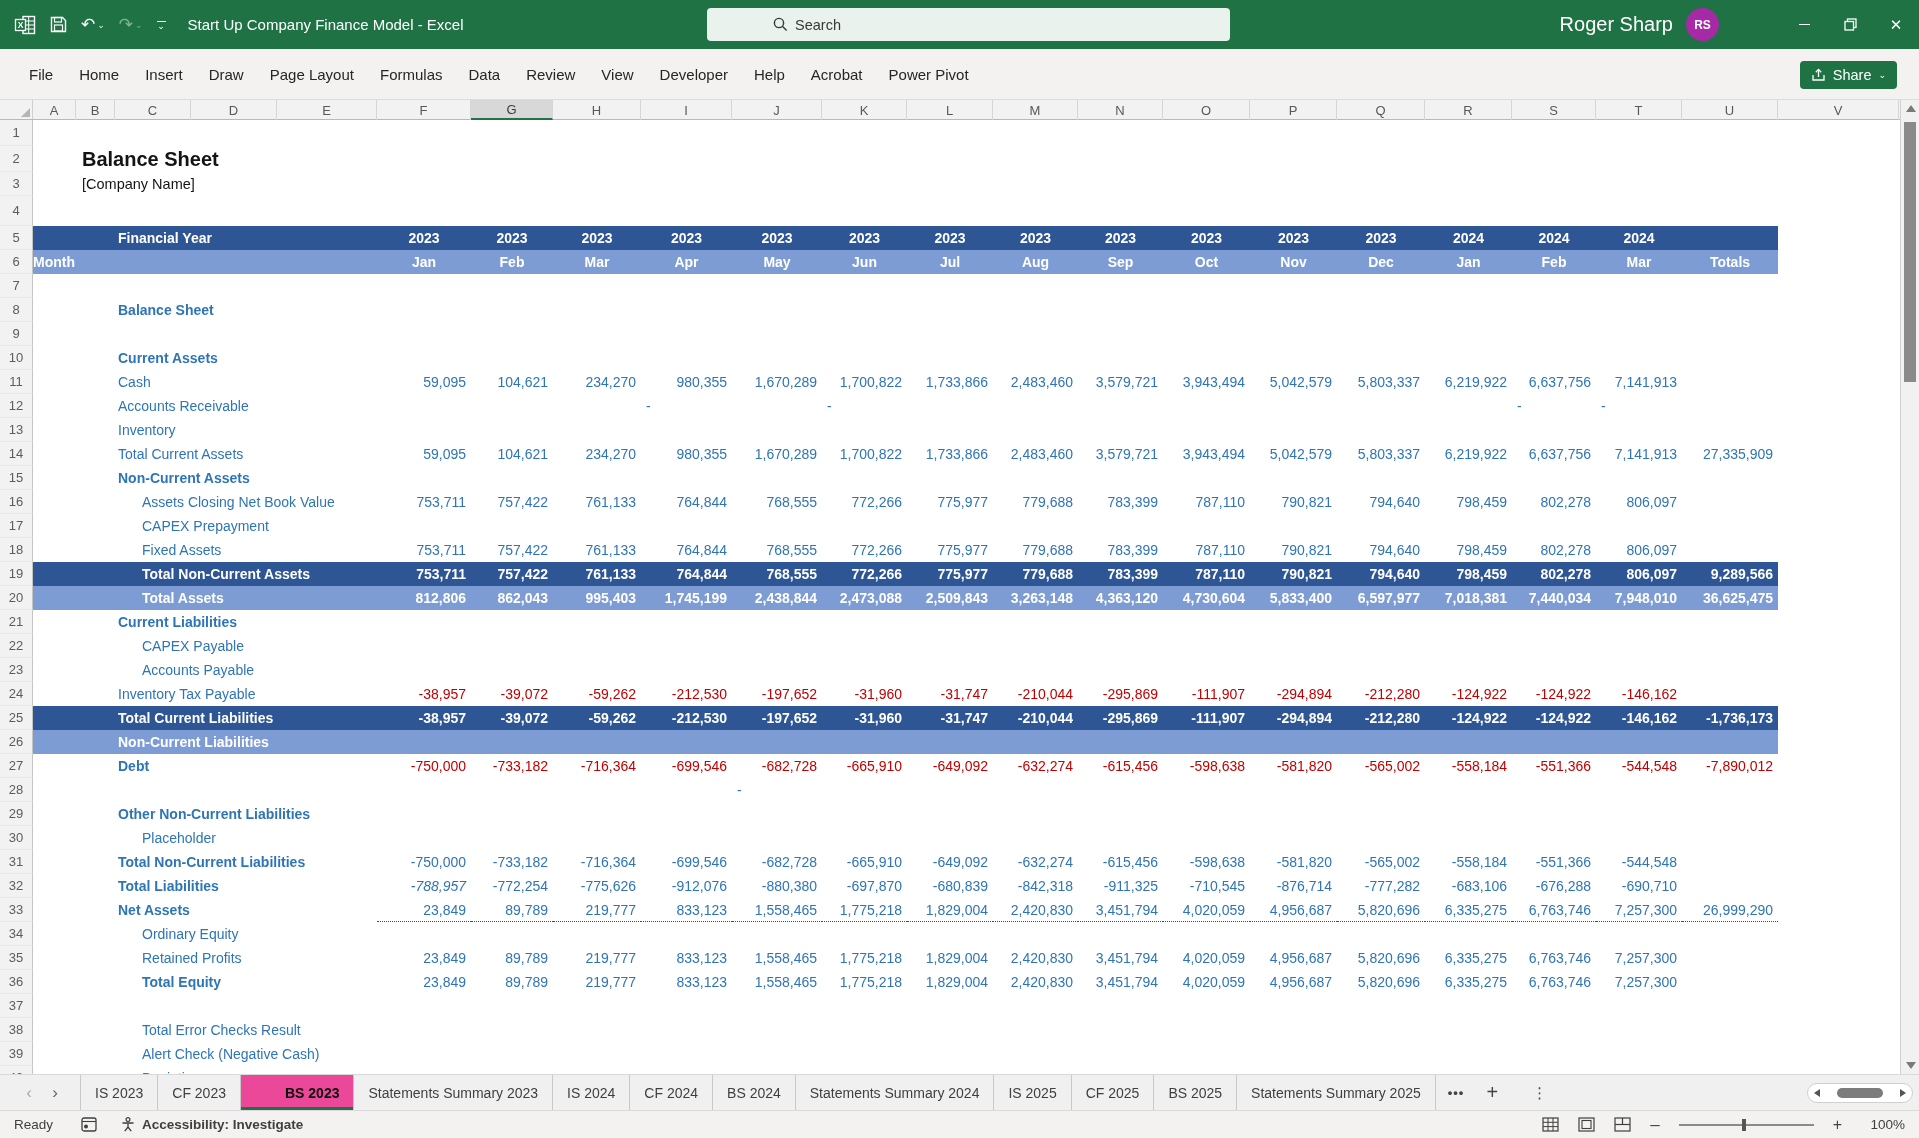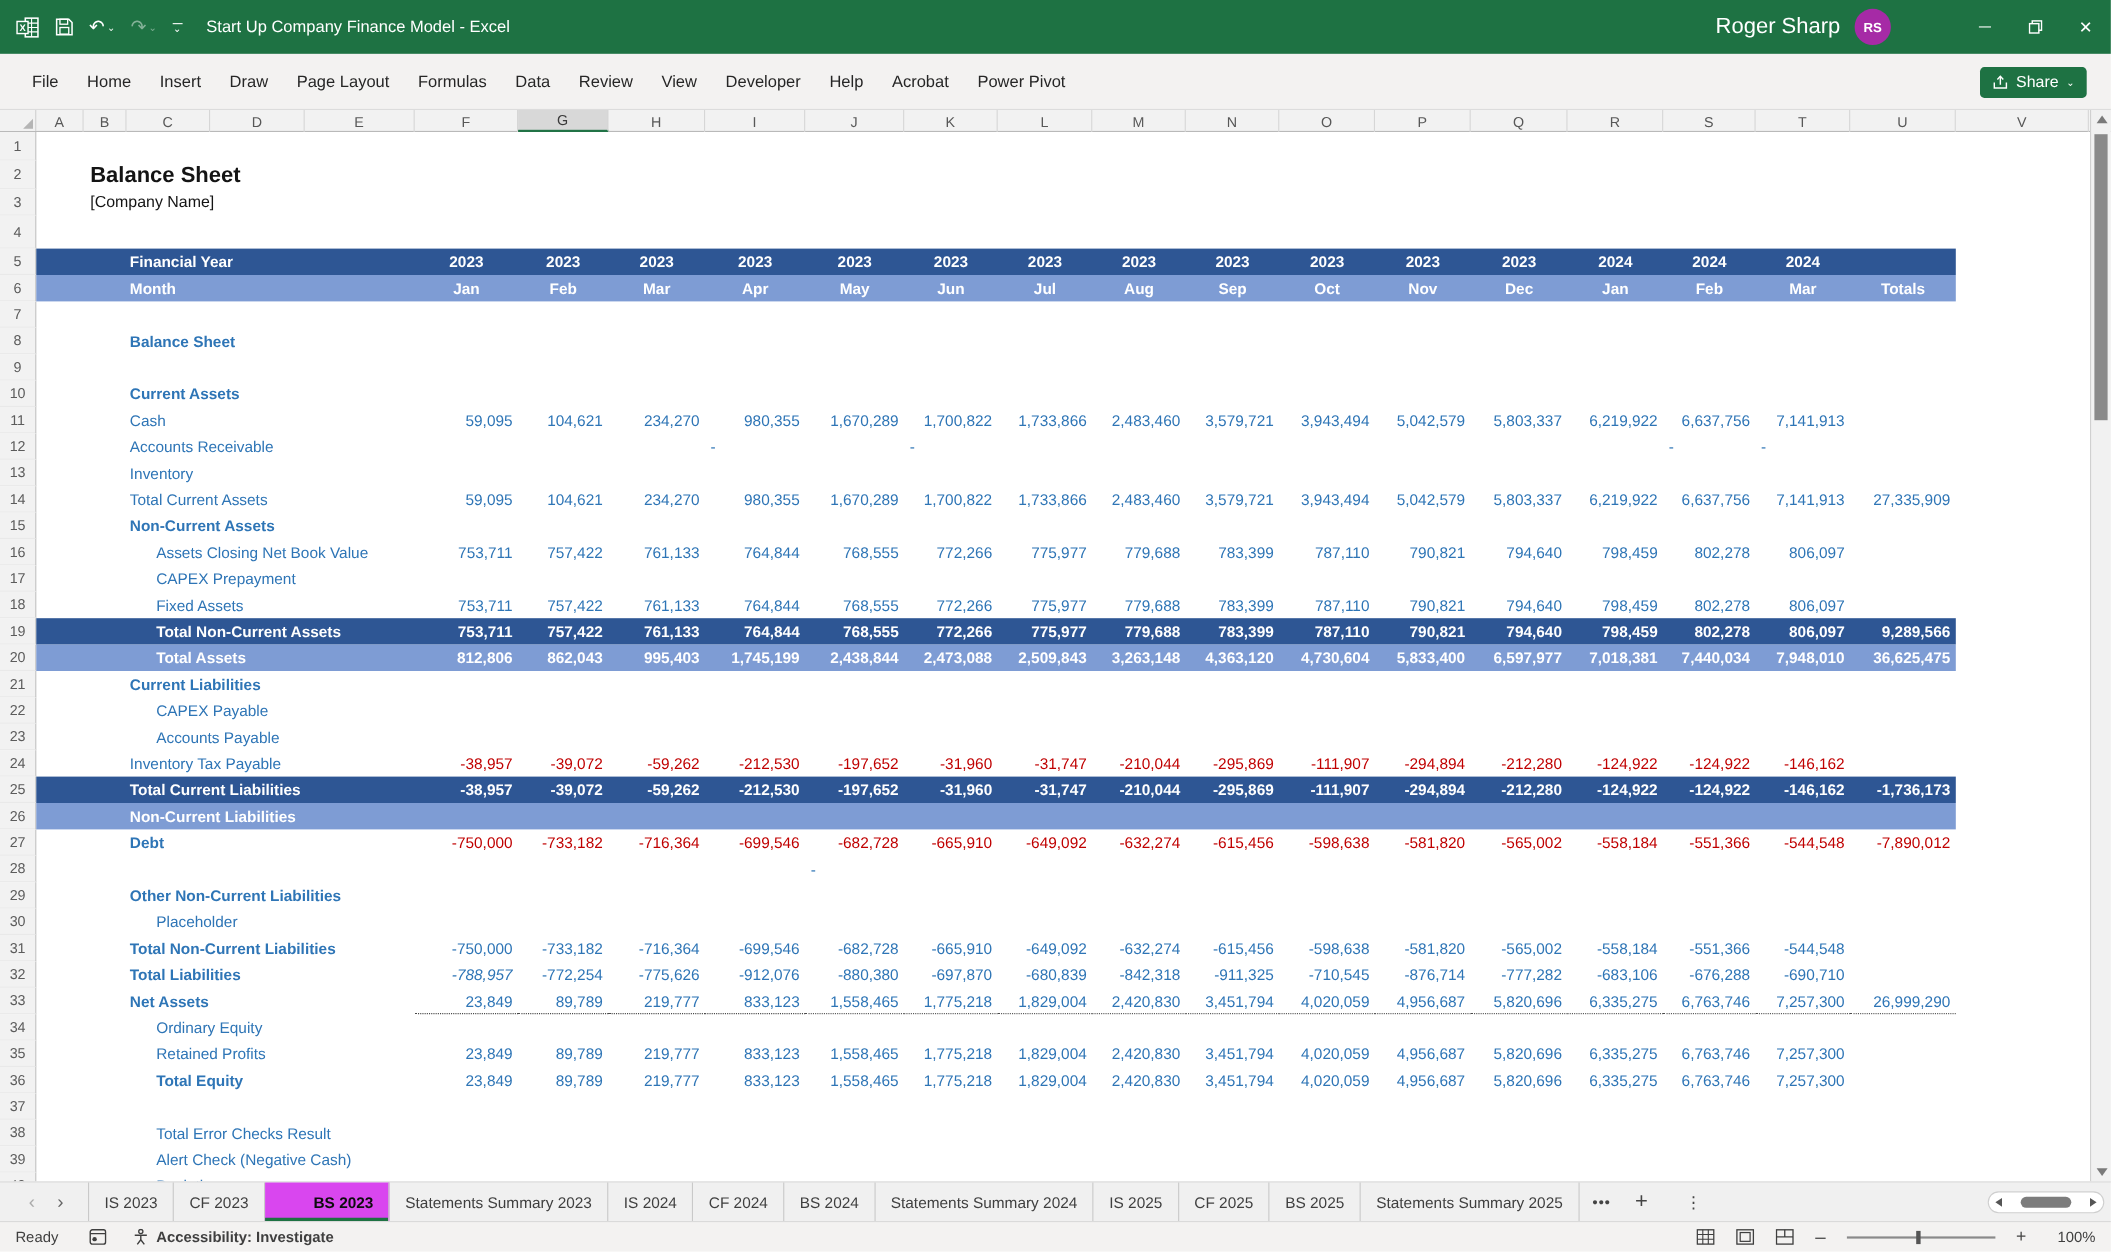--- a/index.html
+++ b/index.html
@@ -78,21 +78,21 @@
 
   
   .tabbar{height:36px;background:#f0f0f0;display:flex;align-items:center;border-top:1px solid #d9d9d9;
     box-sizing:border-box;padding-left:16px;position:relative;}
   .tnav{width:26px;text-align:center;font-size:17px;color:#666;}
   .tnav.dim{color:#aaa;}
   .stabs{display:flex;height:100%;margin-left:12px;}
   .stab{display:flex;align-items:center;height:100%;padding:0 14px;font-size:14px;color:#3f3f3f;
     border-right:1px solid #c9c9c9;white-space:nowrap;}
   .stab:first-child{border-left:1px solid #c9c9c9;}
-  .stab.active{background:#d946ef;color:#0d0d0d;font-weight:bold;box-shadow:inset 0 -3px 0 #1e7243;padding-left:44px;}
+  .stab.active{background:#ec4899;color:#0d0d0d;font-weight:bold;box-shadow:inset 0 -3px 0 #1e7243;padding-left:44px;}
   .tab-extra{display:flex;align-items:center;color:#444;}
   .tab-ell{font-size:13px;font-weight:bold;letter-spacing:1px;padding:0 12px;}
   .tab-add{font-size:20px;padding:0 10px;font-weight:300;}
   .tab-opt{font-size:15px;padding:0 10px;margin-left:14px;}
   .hscroll{position:absolute;right:6px;top:8px;width:106px;height:20px;background:#fff;border:1px solid #cfcfcf;
     border-radius:10px;display:flex;align-items:center;justify-content:space-between;padding:0 6px;box-sizing:border-box;}
   .hs-left{width:0;height:0;border-top:4.5px solid transparent;border-bottom:4.5px solid transparent;border-right:6px solid #555;}
   .hs-right{width:0;height:0;border-top:4.5px solid transparent;border-bottom:4.5px solid transparent;border-left:6px solid #555;}
   .hs-thumb{width:46px;height:10px;border-radius:5px;background:#7c7c7c;}
 
@@ -136,20 +136,27 @@
         </svg>
       </span>
       <span class="qbtn">↶<span class="chev">⌄</span></span>
       <span class="qbtn dim">↷<span class="chev">⌄</span></span>
       <span class="qat-custom">
           <span class="bar"></span>
           <span class="chev">⌄</span>
         </span>
     </div>
     <div class="tb-title">Start Up Company Finance Model  -  Excel</div>
+    <div class="searchbox">
+      <svg width="15" height="15" viewBox="0 0 15 15">
+        <circle cx="6" cy="6" r="4.6" fill="none" stroke="#383838" stroke-width="1.4"></circle>
+        <line x1="9.6" y1="9.6" x2="13.6" y2="13.6" stroke="#383838" stroke-width="1.4"></line>
+      </svg>
+      <input placeholder="Search" style="">
+    </div>
     <div class="account">
       <span class="acct-name">Roger Sharp</span>
       <span class="avatar">RS</span>
     </div>
     <div class="wincontrols">
       <span class="winbtn">
           <span class="minline"></span>
         </span>
       <span class="winbtn">
         <svg width="13" height="13" viewBox="0 0 13 13">
@@ -272,21 +279,21 @@
         <span class="val" style="width: 85px;">2023</span>
         <span class="val" style="width: 87px;">2023</span>
         <span class="val" style="width: 87px;">2023</span>
         <span class="val" style="width: 88px;">2023</span>
         <span class="val" style="width: 87px;">2024</span>
         <span class="val" style="width: 84px;">2024</span>
         <span class="val" style="width: 86px;">2024</span>
         <span class="val" style="width: 96px;"></span>
       </div>
       <div class="grow hdr light" style="top: 130px; height: 24px; line-height: 24px;">
-        <span class="lab b" style="padding-left: 85px;">Month</span>
+        <span class="lab b" style="">Month</span>
         <span class="val" style="width: 94px;">Jan</span>
         <span class="val" style="width: 82px;">Feb</span>
         <span class="val" style="width: 88px;">Mar</span>
         <span class="val" style="width: 91px;">Apr</span>
         <span class="val" style="width: 90px;">May</span>
         <span class="val" style="width: 85px;">Jun</span>
         <span class="val" style="width: 86px;">Jul</span>
         <span class="val" style="width: 85px;">Aug</span>
         <span class="val" style="width: 85px;">Sep</span>
         <span class="val" style="width: 87px;">Oct</span>

